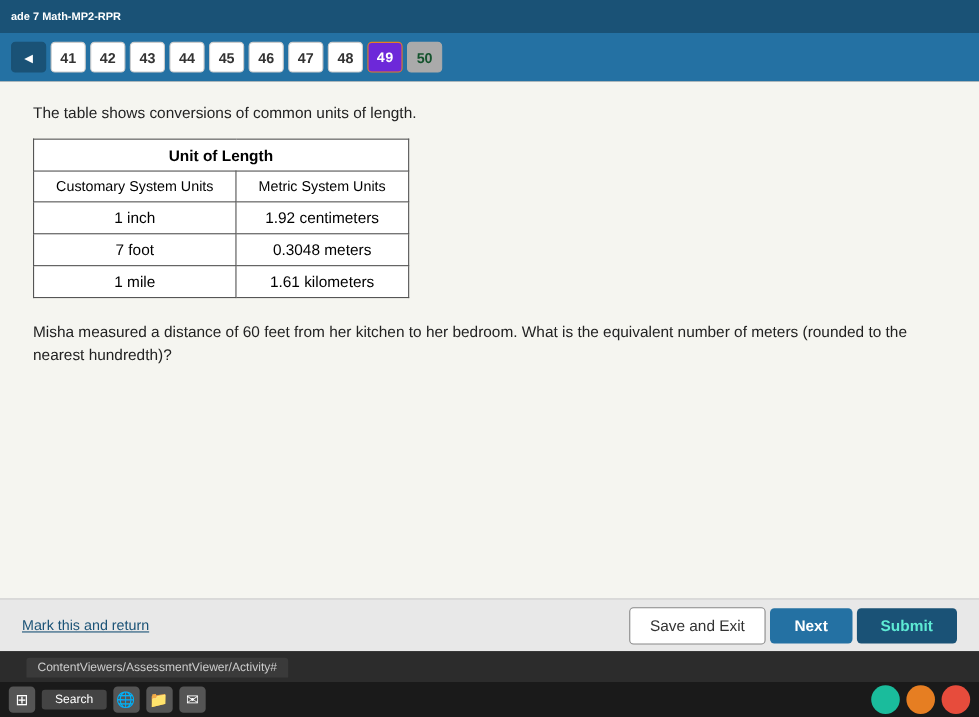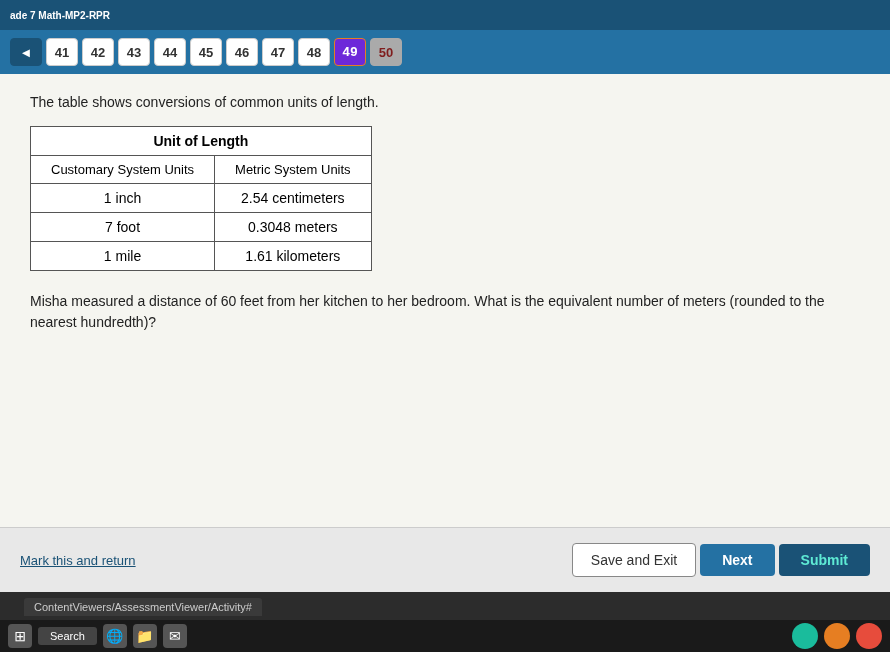--- a/index.html
+++ b/index.html
@@ -57,21 +57,21 @@
     }
 
     .nav-btn.back-arrow {
       background: #1a5276;
       color: white;
       border-color: #1a5276;
     }
 
     .nav-btn.gray {
       background: #aaa;
-      color: #7f1d1d;
+      color: #14532d;
       border-color: #aaa;
     }
 
     
     .main-content {
       background: #f5f5f0;
       margin: 0;
       padding: 20px 30px;
       min-height: 500px;
       position: relative;
@@ -154,21 +154,21 @@
       background: #e8e8e8;
       border-top: 1px solid #ccc;
       padding: 10px 20px;
       display: flex;
       align-items: center;
       justify-content: space-between;
       position: absolute;
       bottom: 60px;
       left: 0;
       right: 0;
-      height: 65px;
+      height: 48px;
     }
 
     .mark-return-link {
       color: #1a5276;
       text-decoration: underline;
       font-size: 13px;
       cursor: pointer;
     }
 
     .bottom-buttons {
@@ -338,21 +338,21 @@
     <tbody>
         <tr class="header-row">
       <th colspan="2" class="table-title-cell">Unit of Length</th>
     </tr>
     <tr class="sub-header">
       <th>Customary System Units</th>
       <th>Metric System Units</th>
     </tr>
     <tr>
       <td>1 inch</td>
-      <td>2.54 centimeters</td>
+      <td>1.92 centimeters</td>
     </tr>
     <tr>
       <td>7 foot</td>
       <td>0.3048 meters</td>
     </tr>
     <tr>
       <td>1 mile</td>
       <td>1.61 kilometers</td>
     </tr>
   </tbody>

